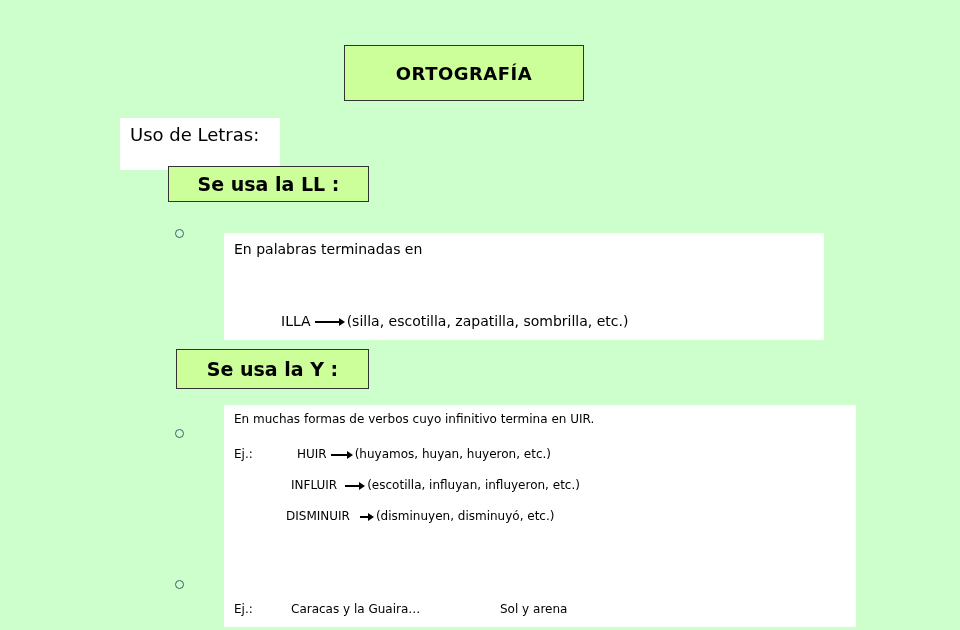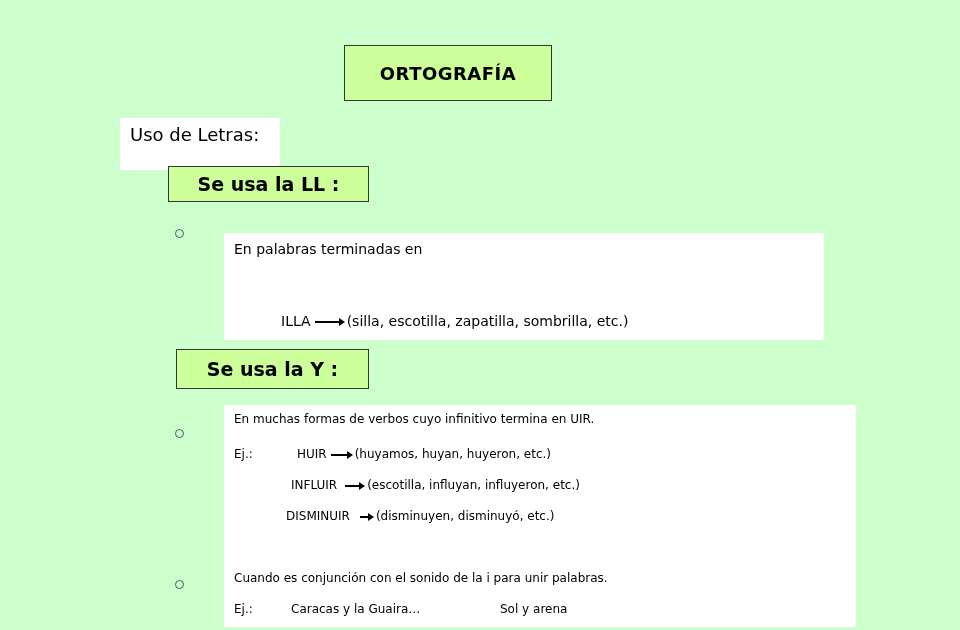--- a/index.html
+++ b/index.html
@@ -4,21 +4,21 @@
   <style>
     html, body { margin: 0; padding: 0; }
     body {
       width: 960px; height: 630px; overflow: hidden;
       background: #ccffcc;
       position: relative;
       font-family: "DejaVu Sans", sans-serif;
       color: #000;
     }
     .title-box {
-      position: absolute; left: 344px; top: 45px; width: 208px; height: 56px;
+      position: absolute; left: 344px; top: 45px; width: 240px; height: 56px;
       background: #ccff99; border: 1px solid #333; box-sizing: border-box;
       display: flex; align-items: center; justify-content: center;
       font-weight: bold; font-size: 18px; letter-spacing: 0.5px;
     }
     .uso {
       position: absolute; left: 120px; top: 118px; width: 160px; height: 52px;
       background: #fff; box-sizing: border-box; padding-left: 10px;
       font-size: 18px; line-height: 34px;
     }
     .sec-head {
@@ -75,17 +75,16 @@
   <div class="line" style="left:10px; top:42px;">Ej.:</div>
   <div class="line" style="left:73px; top:42px;">
     <span>HUIR</span><span class="arrow" style="width:20px;"></span><span>(huyamos, huyan, huyeron, etc.)</span>
   </div>
   <div class="line" style="left:67px; top:73px;">
     <span>INFLUIR</span><span class="arrow" style="width:18px; margin-left:8px;"></span><span>(escotilla, influyan, influyeron, etc.)</span>
   </div>
   <div class="line" style="left:62px; top:104px;">
     <span>DISMINUIR</span><span class="arrow" style="width:12px; margin-left:10px;"></span><span>(disminuyen, disminuyó, etc.)</span>
   </div>
-  <div class="line" style="left:10px; top:166px;">Cuando es conjunción con el sonido de la i para unir palabras.</div>
   <div class="line" style="left:10px; top:197px;">Ej.:</div>
   <div class="line" style="left:67px; top:197px;">Caracas y la Guaira…</div>
   <div class="line" style="left:276px; top:197px;">Sol y arena</div>
 </div>
 
 </body></html>

